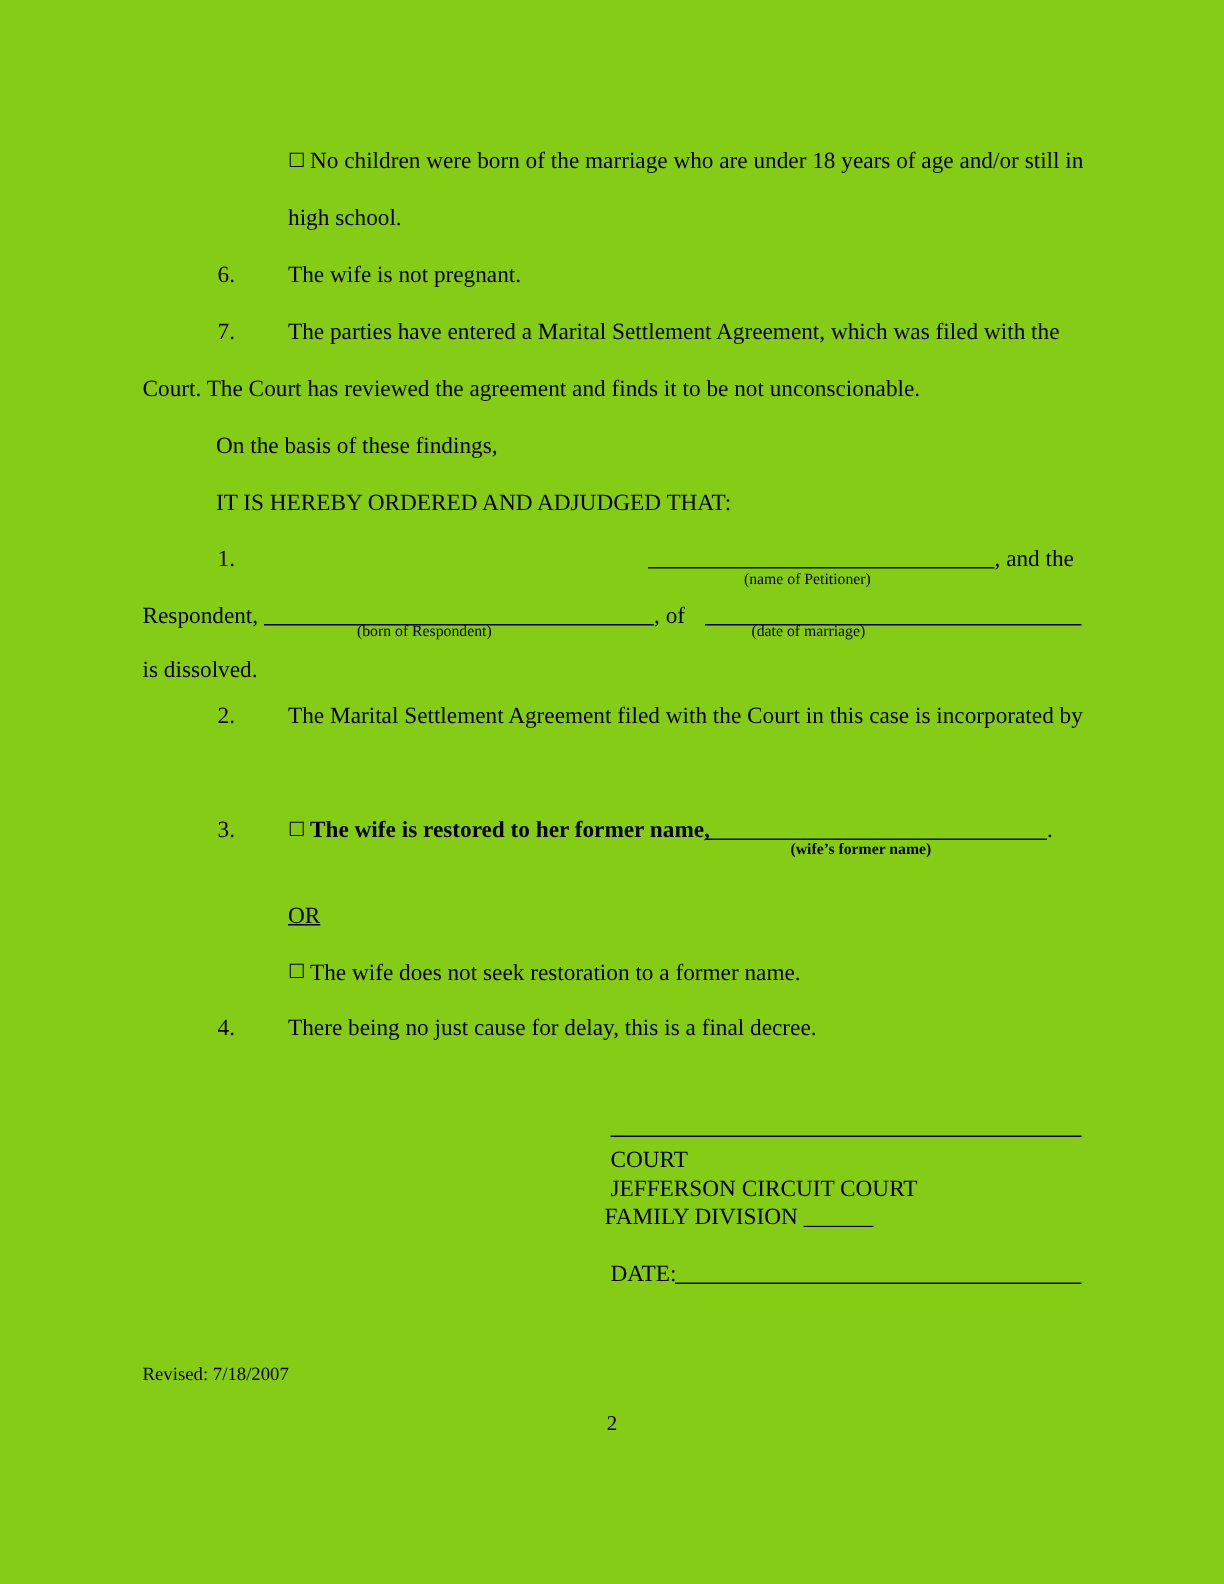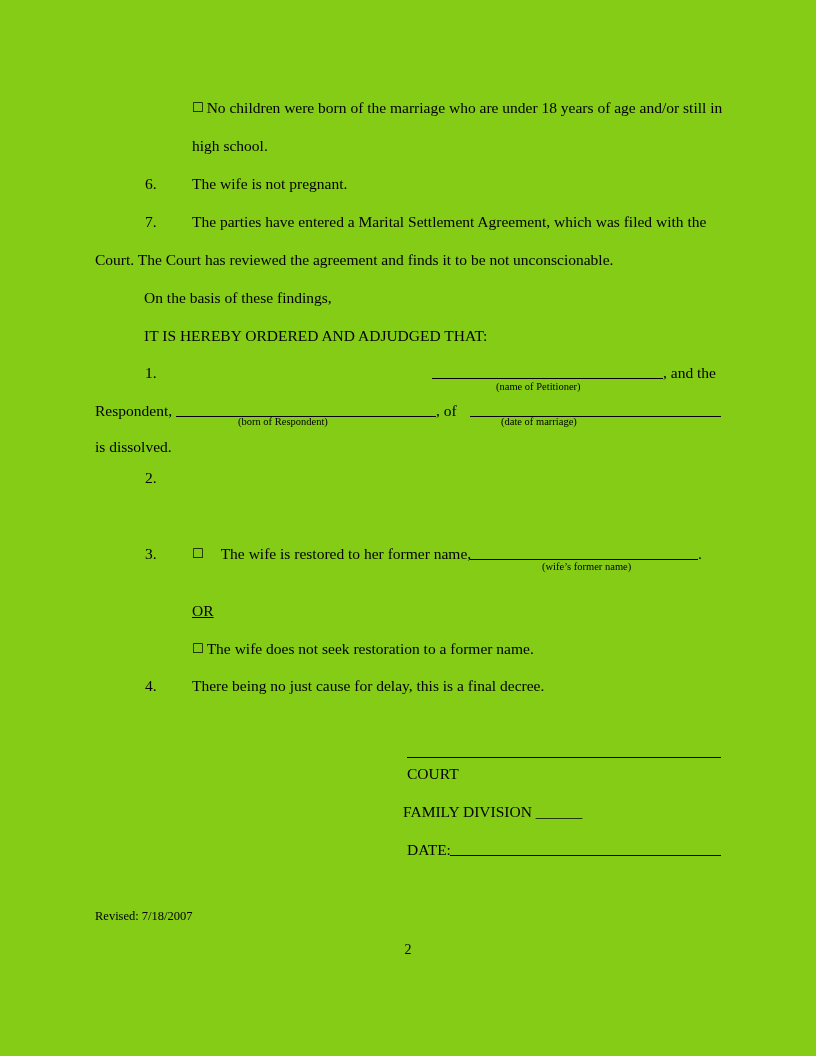--- a/index.html
+++ b/index.html
@@ -115,40 +115,42 @@
 
   <div class="body-text" style="left:95px; top:392px;">Respondent,</div>
   <div class="rule" style="left:176px; top:416px; width:260px;"></div>
   <div class="body-text" style="left:436px; top:392px;">, of</div>
   <div class="rule" style="left:470px; top:416px; width:251px;"></div>
   <div class="caption" style="left:238px; top:416px;">(born of Respondent)</div>
   <div class="caption" style="left:477px; top:416px;margin-left:24px;">(date of marriage)</div>
   <div class="body-text" style="left:95px; top:428px;">is dissolved.</div>
 
   <div class="num" style="left:145px; top:459px;">2.</div>
+  <div class="body-text" style="left:192px; top:459px;">The Marital Settlement Agreement filed with the Court in this case is incorporated by</div>
 
   <div class="num" style="left:145px; top:535px;">3.</div>
   <div class="body-text" style="left:192px; top:535px;">
-    <span class="checkbox-glyph">☐</span><span style="margin-left:17px;">The wife is restored to her former name,</span>
+    <span class="checkbox-glyph">☐</span><span style="margin-left:3px;font-weight:bold;">The wife is restored to her former name,</span>
   </div>
   <div class="rule" style="left:470px; top:559px; width:228px;"></div>
   <div class="body-text" style="left:698px; top:535px;">.</div>
-  <div class="caption" style="left:542px; top:561px;">(wife’s former name)</div>
+  <div class="caption" style="left:527px; top:561px;font-weight:bold;">(wife’s former name)</div>
 
   <div class="body-text uline" style="left:192px; top:592px;">OR</div>
 
   <div class="body-text" style="left:192px; top:630px;">
     <span class="checkbox-glyph">☐</span><span style="margin-left:3px;">The wife does not seek restoration to a former name.</span>
   </div>
 
   <div class="num" style="left:145px; top:667px;">4.</div>
   <div class="body-text" style="left:192px; top:667px;">There being no just cause for delay, this is a final decree.</div>
 
   <div class="sig-rule" style="left:407px; top:757px; width:314px;"></div>
   <div class="sig-line" style="left:407px; top:764px;">COURT</div>
+  <div class="sig-line" style="left:407px; top:783px;">JEFFERSON CIRCUIT COURT</div>
   <div class="sig-line" style="left:403px; top:802px;">FAMILY DIVISION ______</div>
   <div class="sig-line" style="left:407px; top:840px;">DATE:</div>
   <div class="sig-rule" style="left:450px; top:855px; width:271px;"></div>
 
   <div class="footer-rev" style="left:95px; top:909px;text-align:right;">Revised: 7/18/2007</div>
   <div class="footer-page" style="left:0; top:942px;">2</div>
 
 </div>
 
 </body></html>

